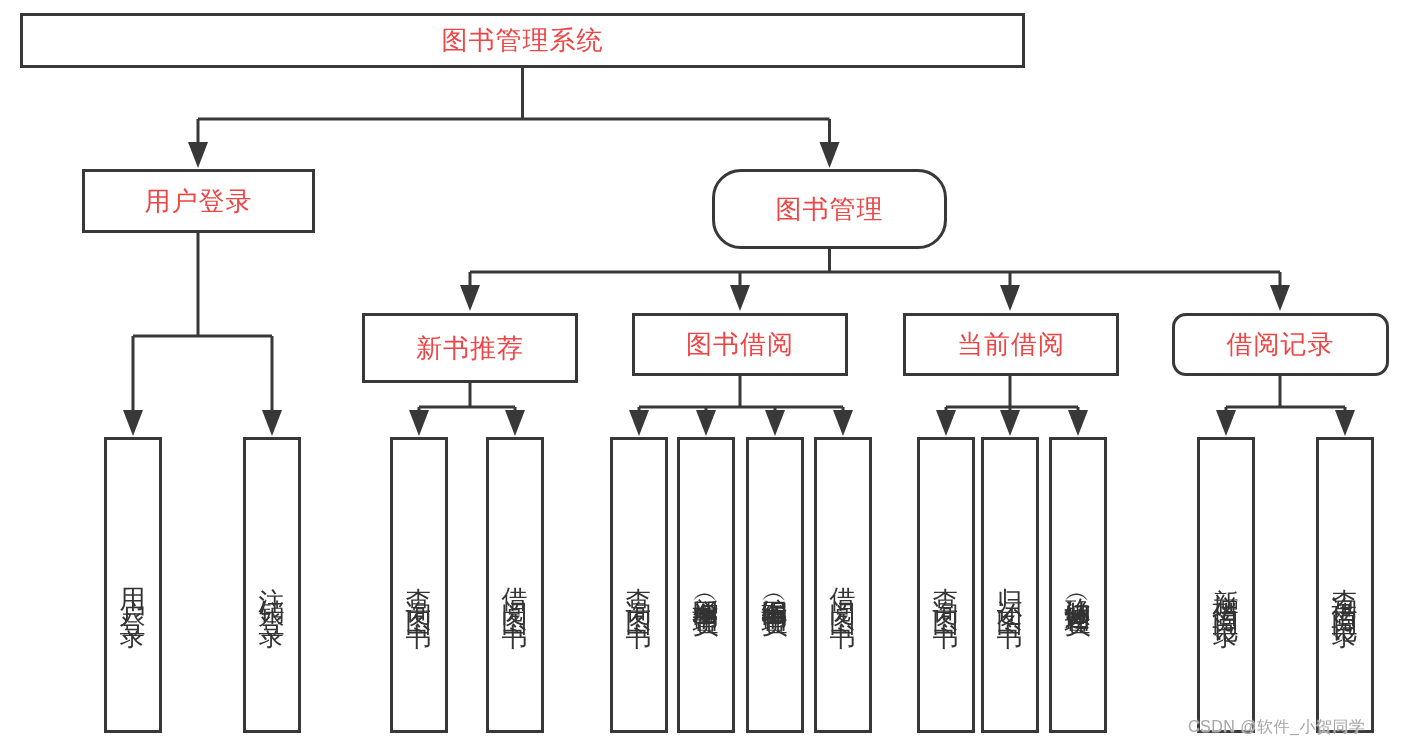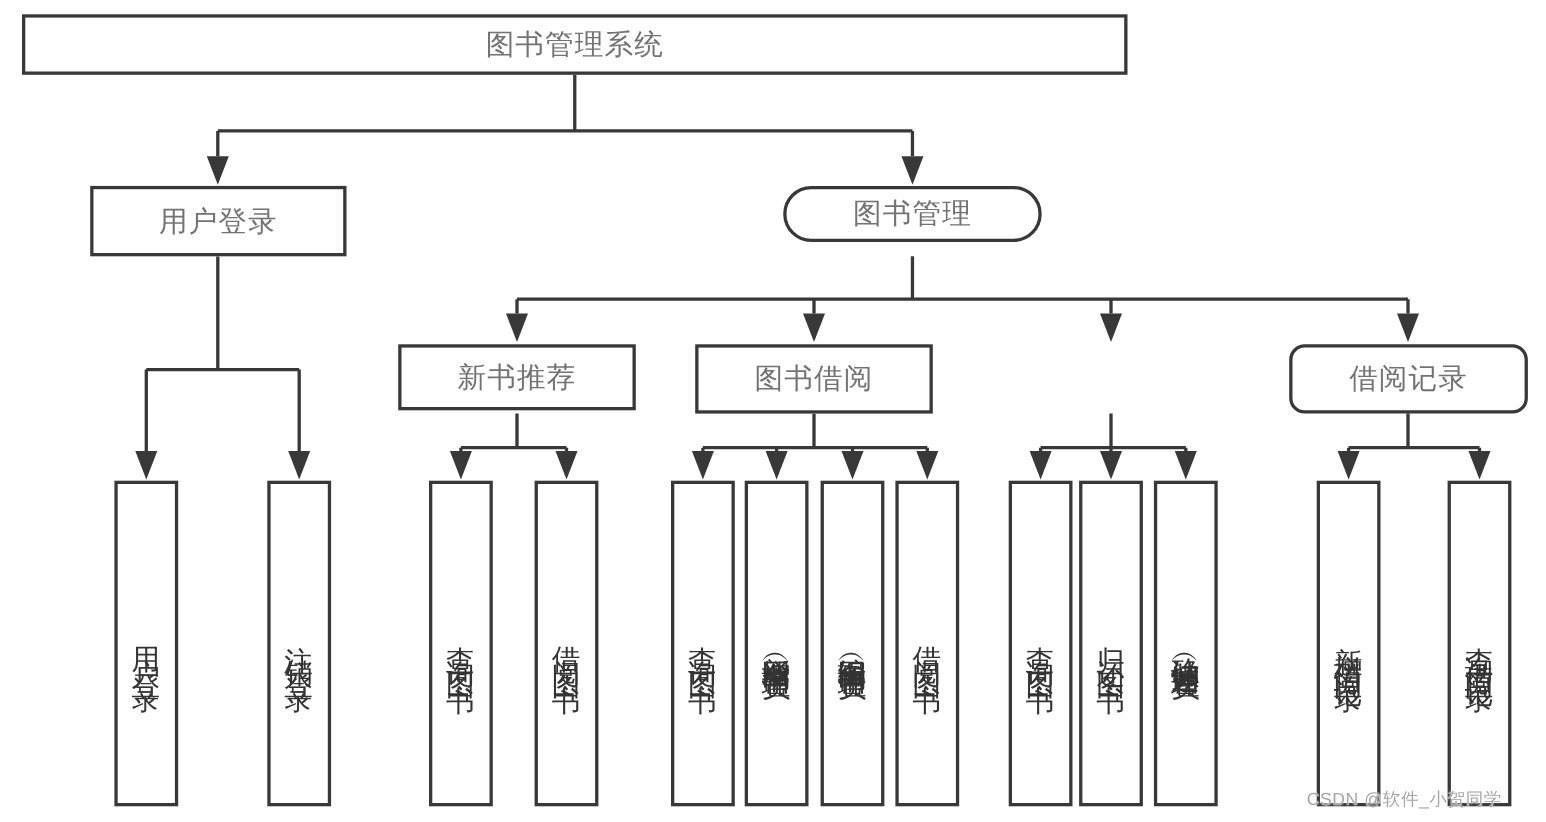--- a/index.html
+++ b/index.html
@@ -23,35 +23,35 @@
     background: #ffffff;
     display: flex;
     align-items: center;
     justify-content: center;
     color: #333333;
   }
   .hlabel {
     font-size: 26px;
     letter-spacing: 1px;
     white-space: nowrap;
-    color: #737373;
+    color: #ef4444;
   }
   .vtext {
     writing-mode: vertical-rl;
     text-orientation: mixed;
     font-size: 26px;
     line-height: 1;
     color: #333333;
     white-space: nowrap;
   }
   
   #n-root  { left: 20px;   top: 13px;  width: 1005px; height: 55px; }
   #n-login { left: 82px;   top: 169px; width: 233px;  height: 64px; }
-  #n-mgmt  { left: 712px;  top: 169px; width: 235px;  height: 51px; border-radius: 29px; }
-  #n-rec   { left: 362px;  top: 313px; width: 216px;  height: 60px; }
+  #n-mgmt  { left: 712px;  top: 169px; width: 235px;  height: 80px; border-radius: 29px; }
+  #n-rec   { left: 362px;  top: 313px; width: 216px;  height: 70px; }
   #n-bor   { left: 632px;  top: 313px; width: 216px;  height: 63px; align-items: center; }
   #n-cur   { left: 903px;  top: 313px; width: 216px;  height: 63px; }
   #n-hist  { left: 1172px; top: 313px; width: 217px;  height: 63px; border-radius: 14px; }
   .leaf    { top: 437px; width: 58px; height: 296px; }
   #l1  { left: 104px; }
   #l2  { left: 243px; }
   #l3  { left: 390px; }
   #l4  { left: 486px; }
   #l5  { left: 610px; }
   #l6  { left: 677px; }
@@ -136,20 +136,23 @@
   <div class="box" id="n-mgmt">
     <span class="hlabel">图书管理</span>
   </div>
 
   <div class="box" id="n-rec">
     <span class="hlabel">新书推荐</span>
   </div>
   <div class="box" id="n-bor">
     <span class="hlabel">图书借阅</span>
   </div>
+  <div class="box" id="n-cur">
+    <span class="hlabel">当前借阅</span>
+  </div>
   <div class="box" id="n-hist">
     <span class="hlabel">借阅记录</span>
   </div>
 
   <div class="box leaf" id="l1">
     <span class="vtext" style="letter-spacing: 12px; padding-top: 12px;">用户登录</span>
   </div>
   <div class="box leaf" id="l2">
     <span class="vtext" style="letter-spacing: 12px; padding-top: 12px;">注销登录</span>
   </div>

